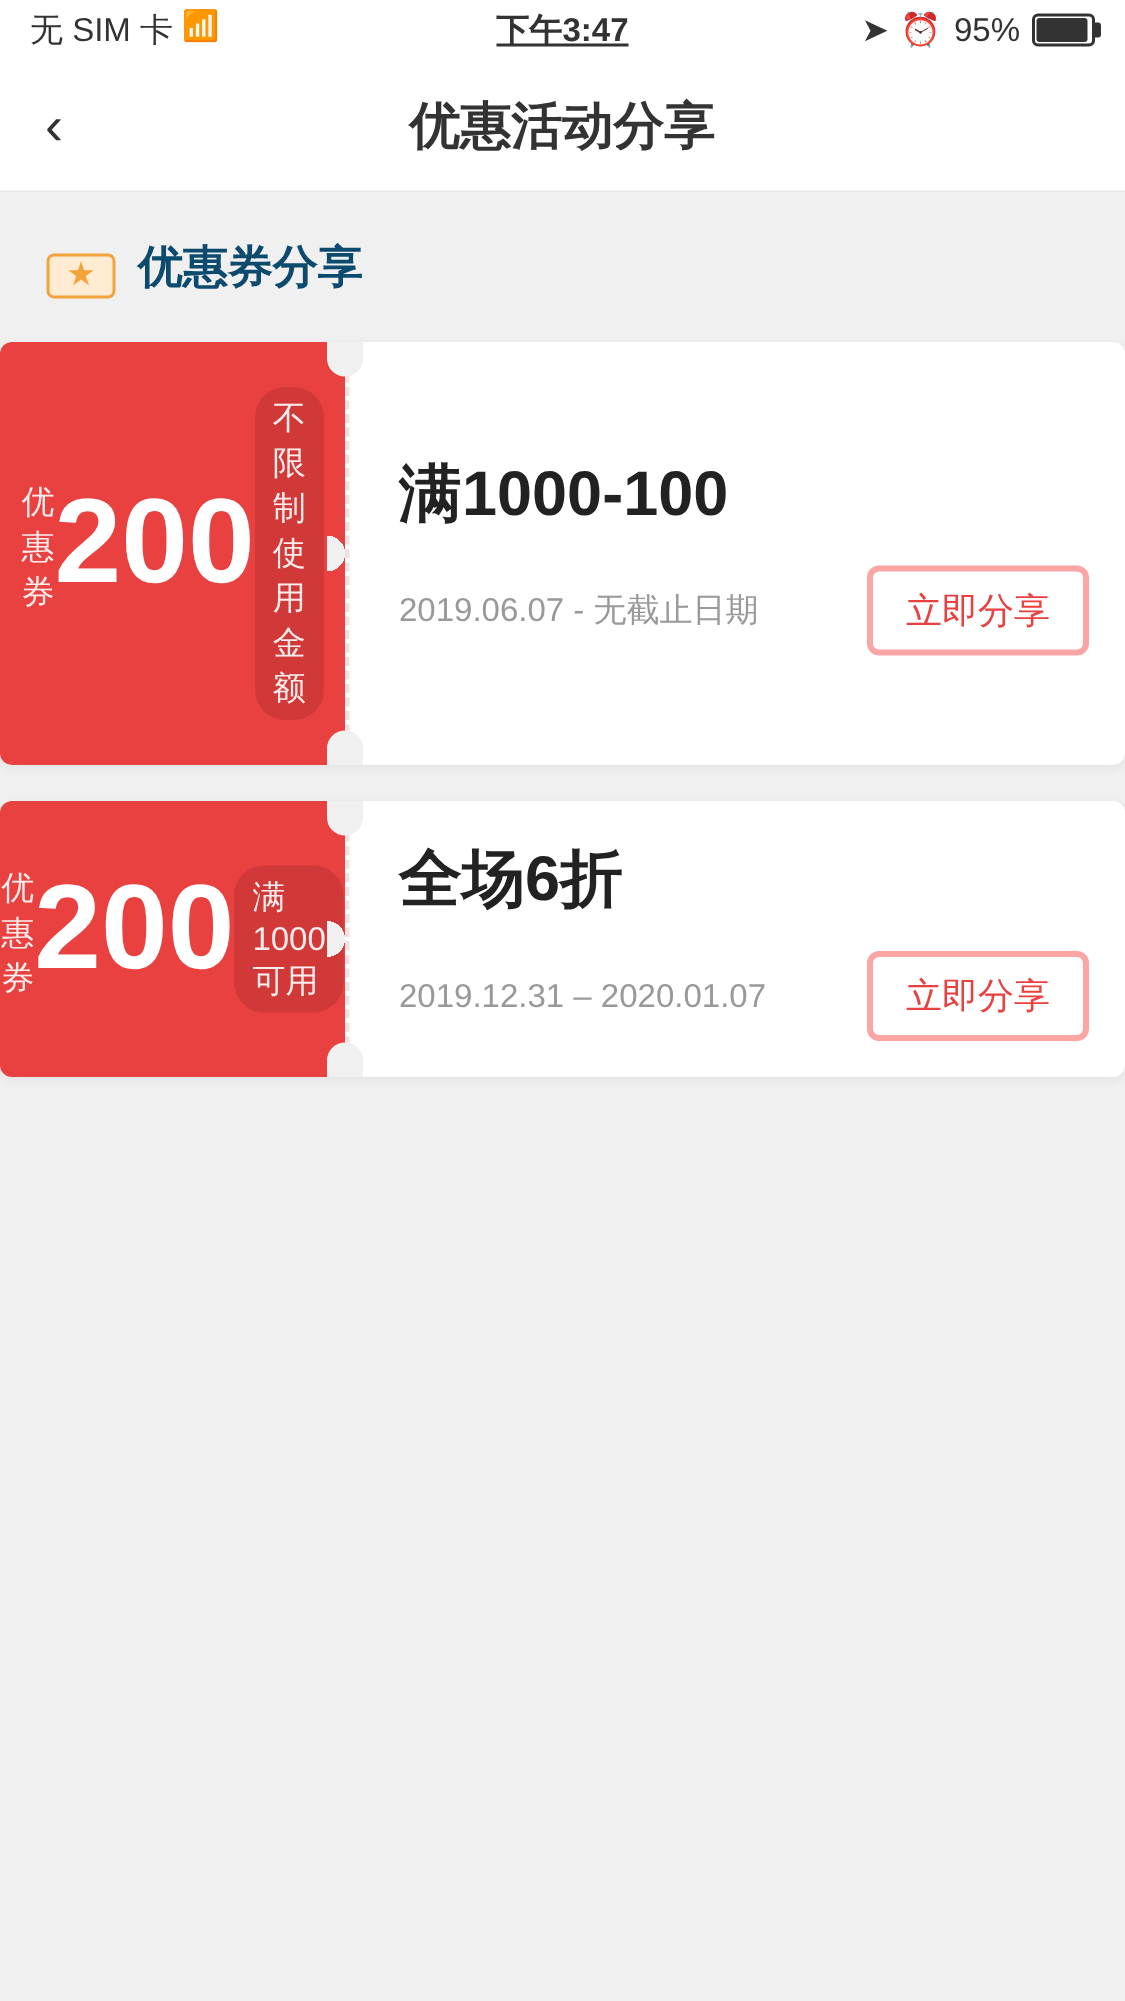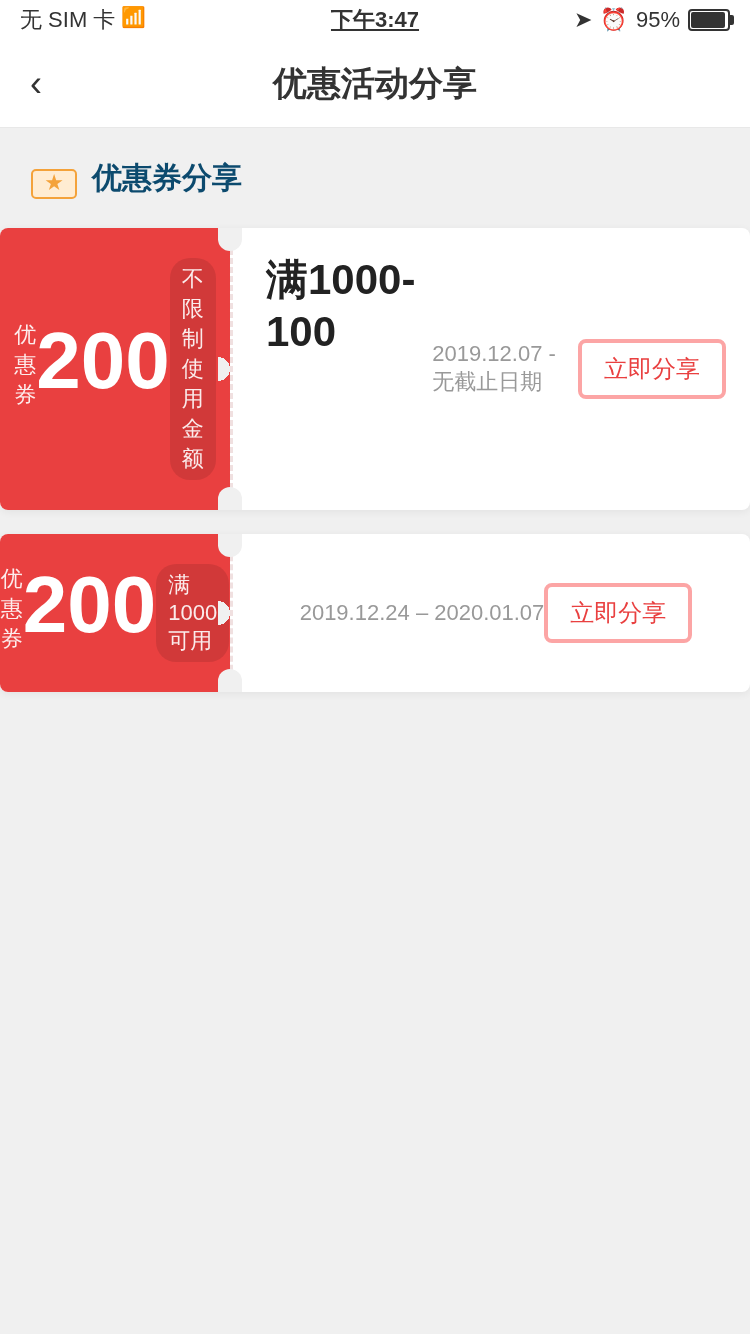--- a/index.html
+++ b/index.html
@@ -221,21 +221,21 @@
       color: rgba(255,255,255,0.9);
       background: rgba(0,0,0,0.1);
       padding: 6px 12px;
       border-radius: 20px;
     }
 
     
     .coupon-right {
       flex: 1;
       display: flex;
-      flex-direction: row;
+      flex-direction: column;
       justify-content: center;
       padding: 24px 24px 24px 36px;
     }
     .coupon-title {
       font-size: 42px;
       font-weight: 700;
       color: #222;
       margin-bottom: 20px;
     }
     .coupon-footer {
@@ -308,38 +308,39 @@
     <div class="coupon-notch-bottom"></div>
     <div class="coupon-separator"></div>
     <div class="coupon-left">
       <div class="coupon-label">优惠券</div>
       <div class="coupon-amount">200</div>
       <div class="coupon-condition">不限制使用金额</div>
     </div>
     <div class="coupon-right">
       <div class="coupon-title">满1000-100</div>
       <div class="coupon-footer">
-        <div class="coupon-date">2019.12.07 - 无截止日期</div>
+        <div class="coupon-date">2019.06.07 - 无截止日期</div>
         <button class="share-btn">立即分享</button>
       </div>
     </div>
   </div>
 
   <div class="coupon-card">
     <div class="coupon-notch-top"></div>
     <div class="coupon-notch-bottom"></div>
     <div class="coupon-separator"></div>
     <div class="coupon-left">
       <div class="coupon-label">优惠券</div>
       <div class="coupon-amount">200</div>
       <div class="coupon-condition">满1000可用</div>
     </div>
     <div class="coupon-right">
+      <div class="coupon-title">全场6折</div>
       <div class="coupon-footer">
-        <div class="coupon-date">2019.12.24 – 2020.01.07</div>
+        <div class="coupon-date">2019.12.31 – 2020.01.07</div>
         <button class="share-btn">立即分享</button>
       </div>
     </div>
   </div>
 
 </div>
 
 <div class="bottom-space"></div>
 
 </body></html>

